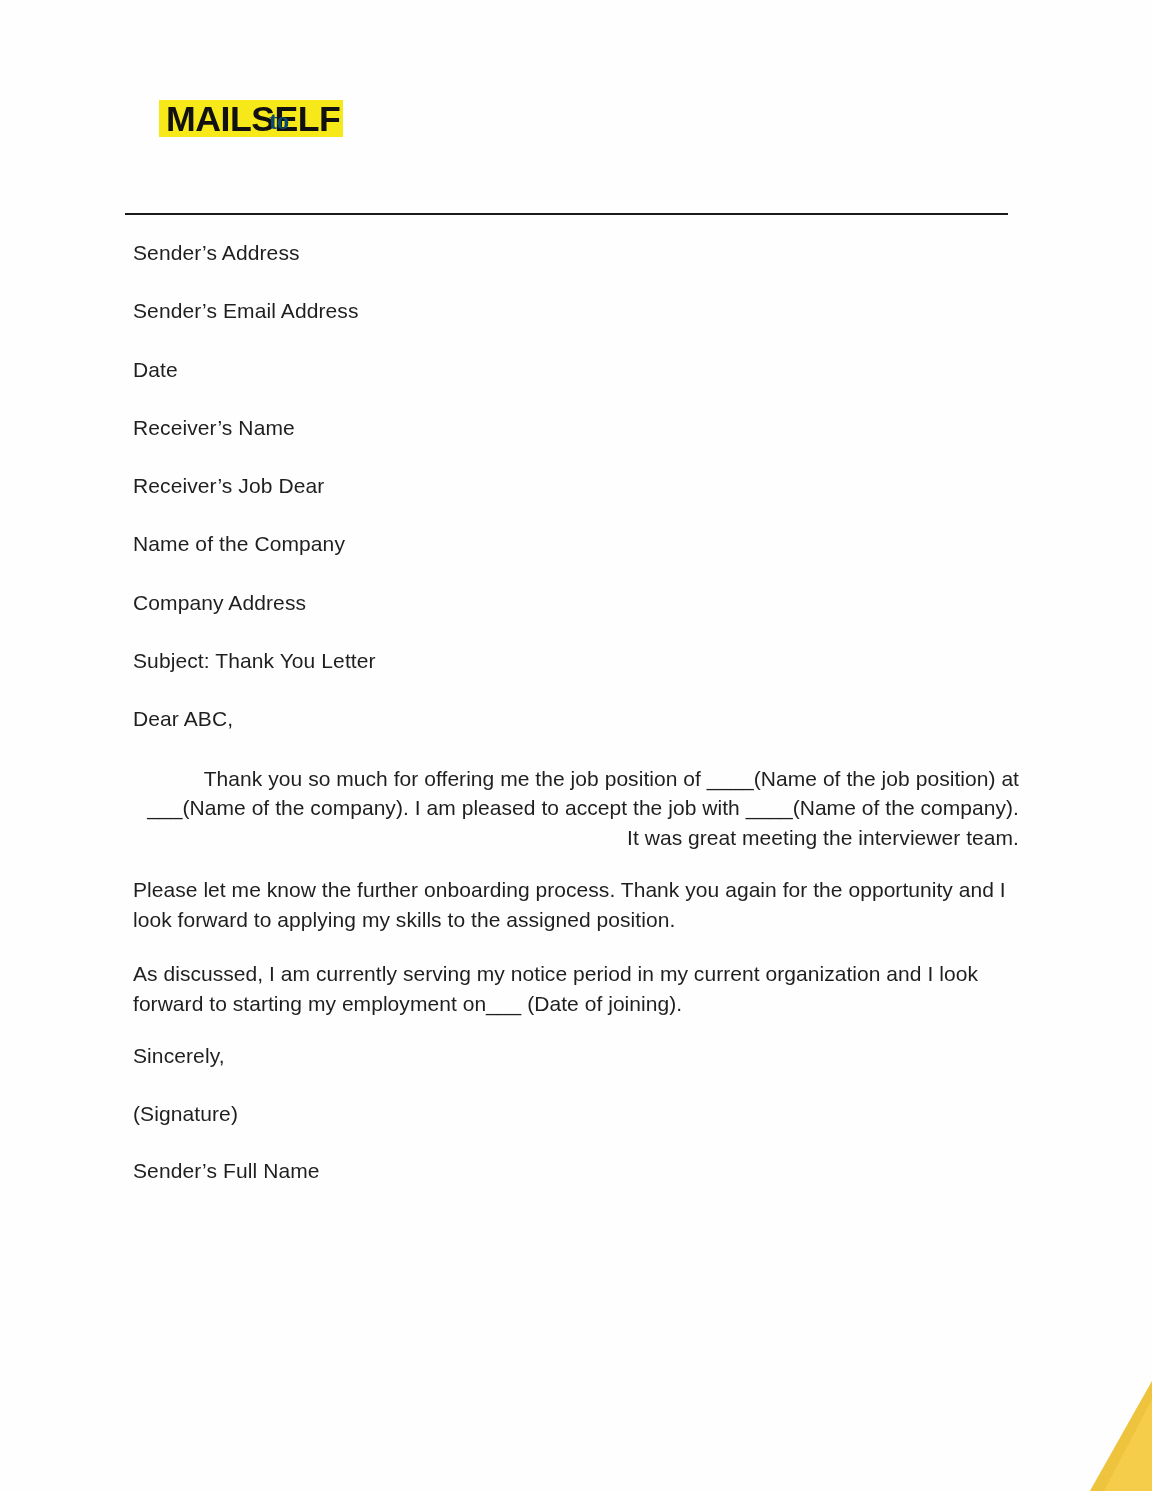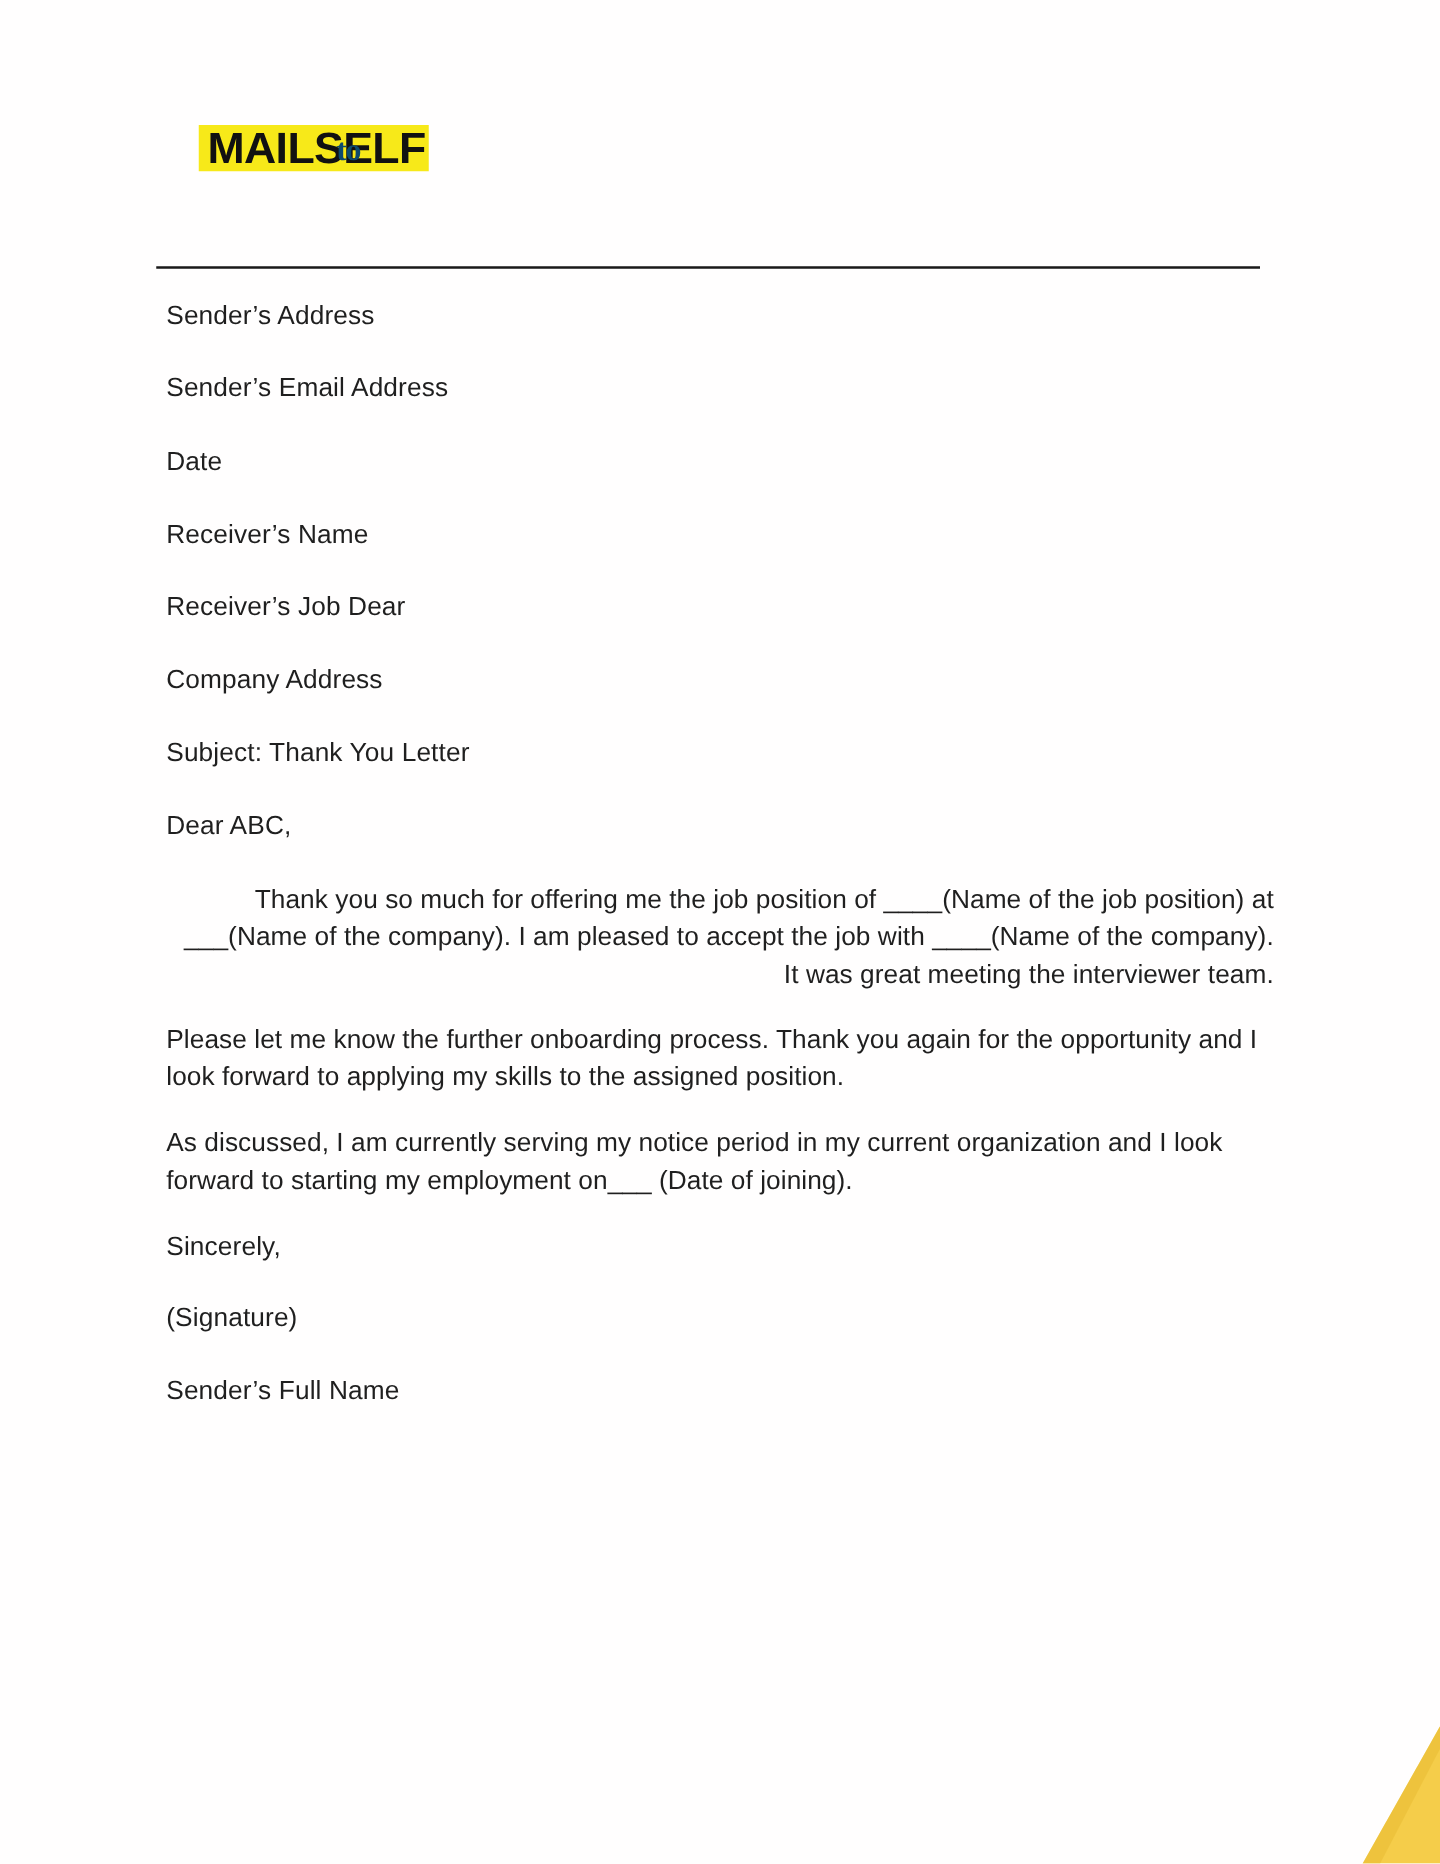--- a/index.html
+++ b/index.html
@@ -126,20 +126,21 @@
 
   <div class="divider"></div>
 
   <div class="letter">
 
     <p class="line">Sender’s Address</p>
     <p class="line">Sender’s Email Address</p>
     <p class="line">Date</p>
     <p class="line">Receiver’s Name</p>
     <p class="line">Receiver’s Job Dear</p>
+    <p class="line">Name of the Company</p>
     <p class="line">Company Address</p>
     <p class="line">Subject: Thank You Letter</p>
 
     <p class="line">Dear ABC,</p>
 
     <p class="para first">Thank you so much for offering me the job position of ____(Name of the job position) at ___(Name of the company). I am pleased to accept the job with ____(Name of the company). It was great meeting the interviewer team.</p>
     <p class="para">Please let me know the further onboarding process. Thank you again for the opportunity and I look forward to applying my skills to the assigned position.</p>
     <p class="para">As discussed, I am currently serving my notice period in my current organization and I look forward to starting my employment on___ (Date of joining).</p>
 
     <div class="sig-block">

